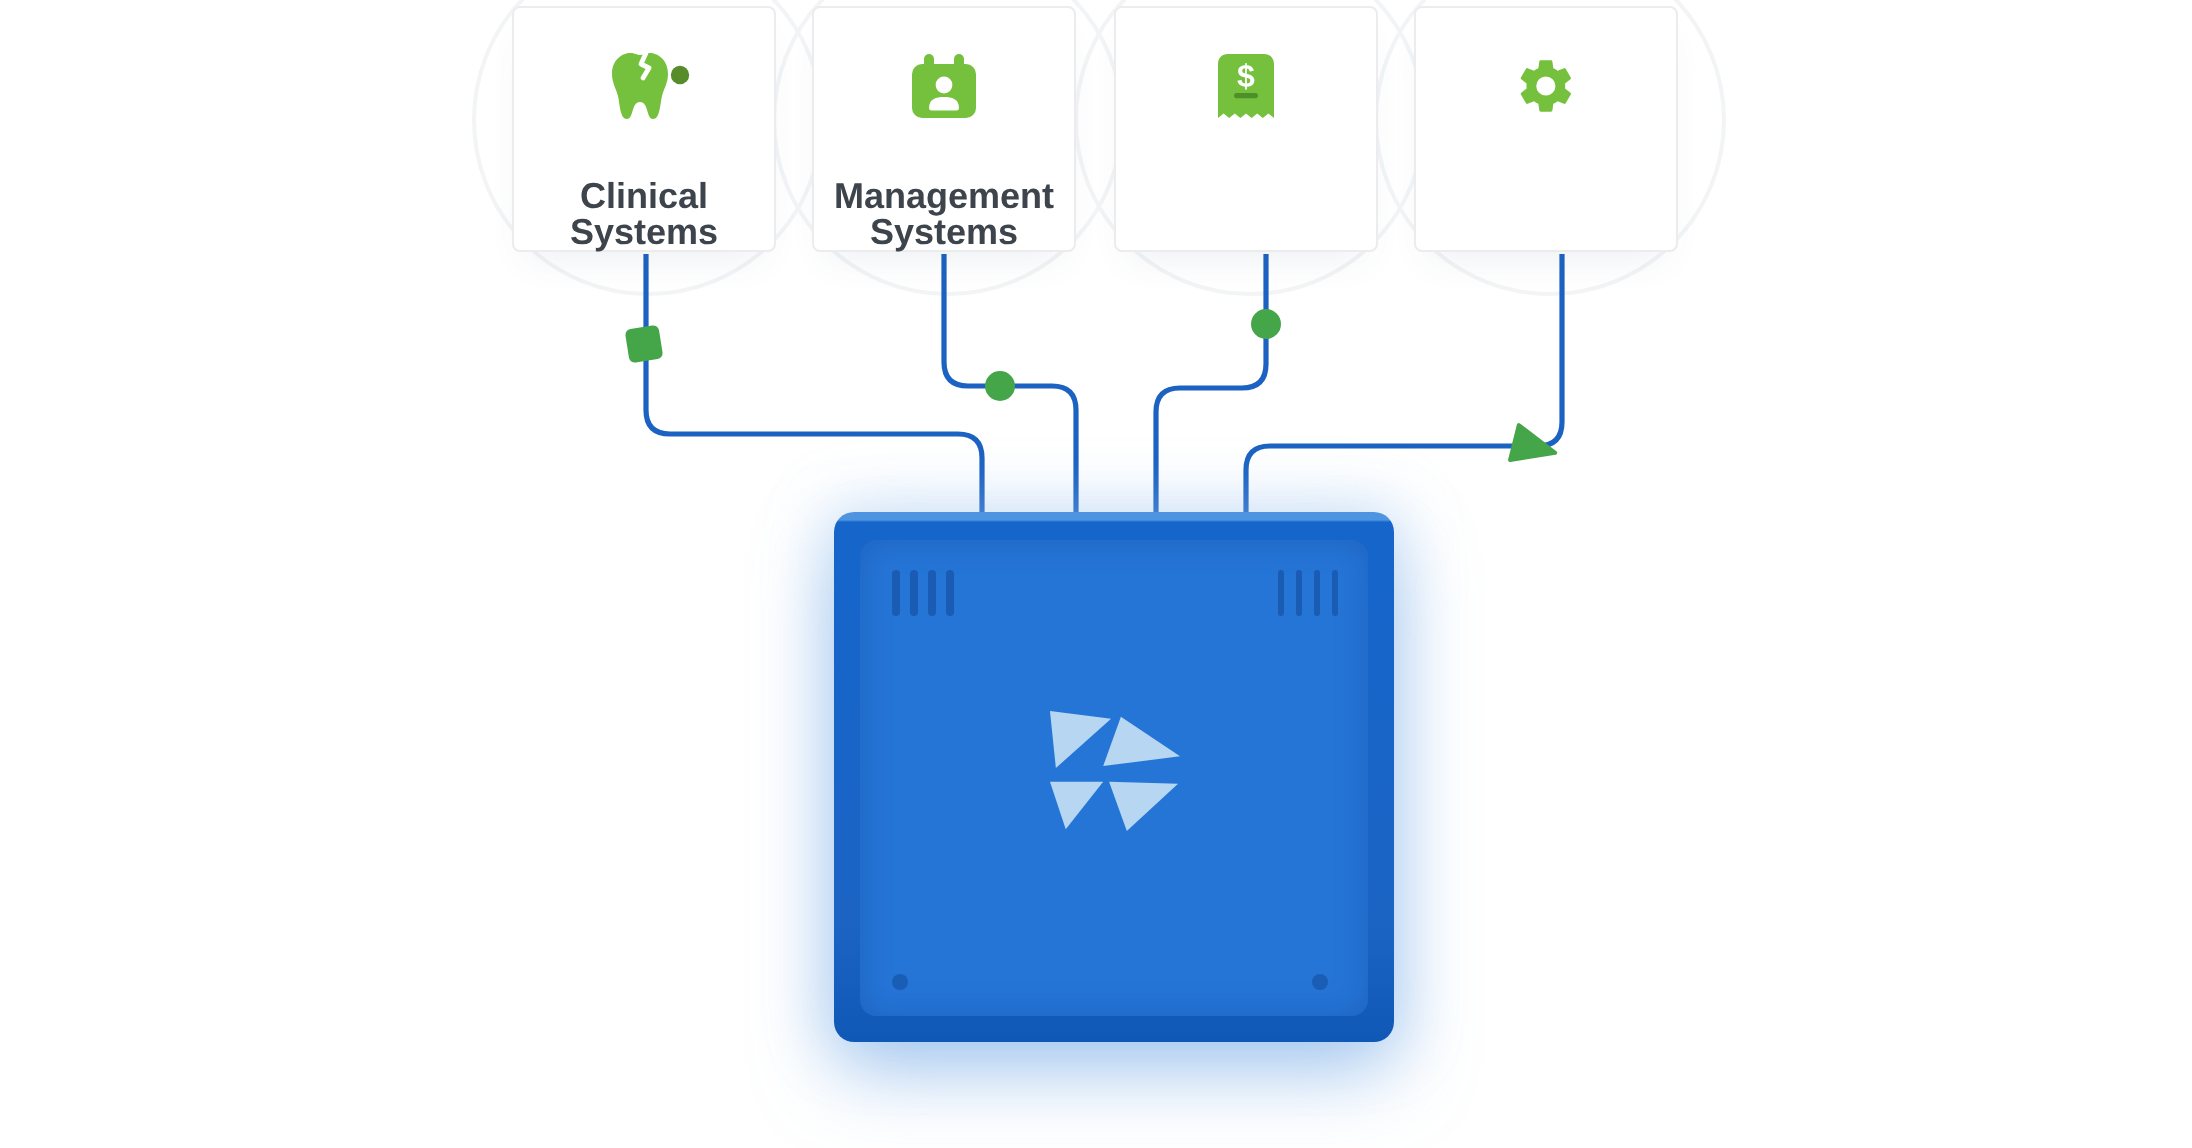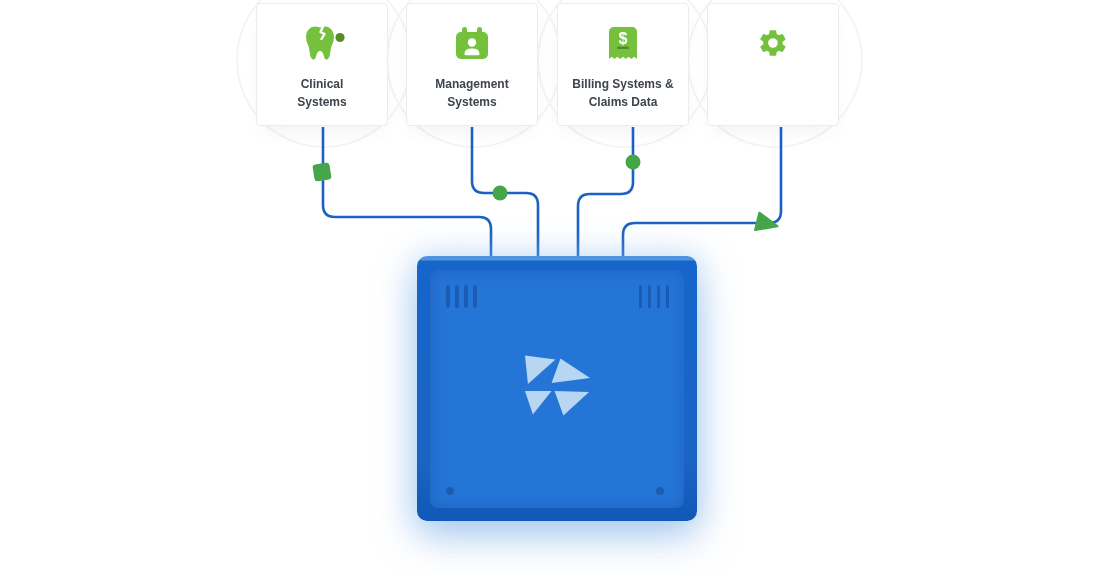--- a/index.html
+++ b/index.html
@@ -20,21 +20,21 @@
   
   .card {
     position:absolute; top:3px; width:132px; height:123px;
     background:#ffffff; border:1px solid #ececee; border-radius:4px;
     box-shadow:0 10px 18px -8px rgba(70,90,120,0.10);
     display:flex; flex-direction:column; align-items:center;
     padding-top:18px; z-index:2; text-align:center;
   }
   .card .icon-wrap { height:42px; display:flex; align-items:center; justify-content:center; }
   .card .label {
-    margin-top:11px; font-size:12px; font-weight:700; color:#3d444b;
+    margin-top:26px; font-size:18px; font-weight:700; color:#3d444b;
     line-height:18px; letter-spacing:0;
   }
   
   .hub-outer {
     position:absolute; left:417px; top:256px; width:280px; height:265px;
     border-radius:10px; z-index:2;
     background:linear-gradient(180deg, #4e94e0 0px, #4e94e0 4px, #1565cb 5px, #1b64c4 78%, #0f58b6 100%);
     box-shadow:0 16px 40px -2px rgba(118,170,230,0.60), 0 0 28px 6px rgba(160,200,240,0.35);
   }
   .hub-inner {
@@ -103,24 +103,20 @@
   </div>
 
   <div class="card" style="left:557px">
     <div class="icon-wrap">
       <svg width="36" height="40" viewBox="0 0 36 40">
         <path d="M4,9 C4,6 6,4 9,4 H27 C30,4 32,6 32,9 V36 L29.2,33.8 26.4,36 23.6,33.8 20.8,36 18,33.8 15.2,36 12.4,33.8 9.6,36 6.8,33.8 4,36 Z" fill="#75c13d"></path>
         <text x="18" y="20.5" text-anchor="middle" font-family="Liberation Sans, sans-serif" font-size="16" font-weight="bold" fill="#ffffff">$</text>
         <rect x="12" y="23.5" width="12" height="2.6" rx="1.3" fill="#4f8f28"></rect>
       </svg>
     </div>
-    <div class="label">
-      <div>Billing Systems &amp;</div>
-      <div>Claims Data</div>
-    </div>
   </div>
 
   <div class="card" style="left:707px">
     <div class="icon-wrap">
       <svg width="32" height="32" viewBox="0 0 24 24">
         <path d="M19.14,12.94a7,7 0 0 0 0-1.88l2.03-1.58a.5.5 0 0 0 .12-.64l-1.92-3.32a.5.5 0 0 0-.61-.22l-2.39.96a7.3,7.3 0 0 0-1.62-.94l-.36-2.54a.5.5 0 0 0-.5-.42H9.99a.5.5 0 0 0-.5.42l-.36,2.54c-.59.24-1.13.56-1.62.94l-2.39-.96a.5.5 0 0 0-.61.22L2.59,8.84a.5.5 0 0 0 .12.64l2.03,1.58a7,7 0 0 0 0,1.88l-2.03,1.58a.5.5 0 0 0-.12.64l1.92,3.32c.13.23.4.32.61.22l2.39-.96c.49.38,1.03.7,1.62.94l.36,2.54a.5.5 0 0 0 .5.42h3.9a.5.5 0 0 0 .5-.42l.36-2.54c.59-.24,1.13-.56,1.62-.94l2.39.96c.23.09.49,0,.61-.22l1.92-3.32a.5.5 0 0 0-.12-.64ZM11.94,15.6A3.6,3.6 0 1 1 15.54,12 3.6,3.6 0 0 1 11.94,15.6Z" fill="#75c13d"></path>
       </svg>
     </div>
   </div>
 

